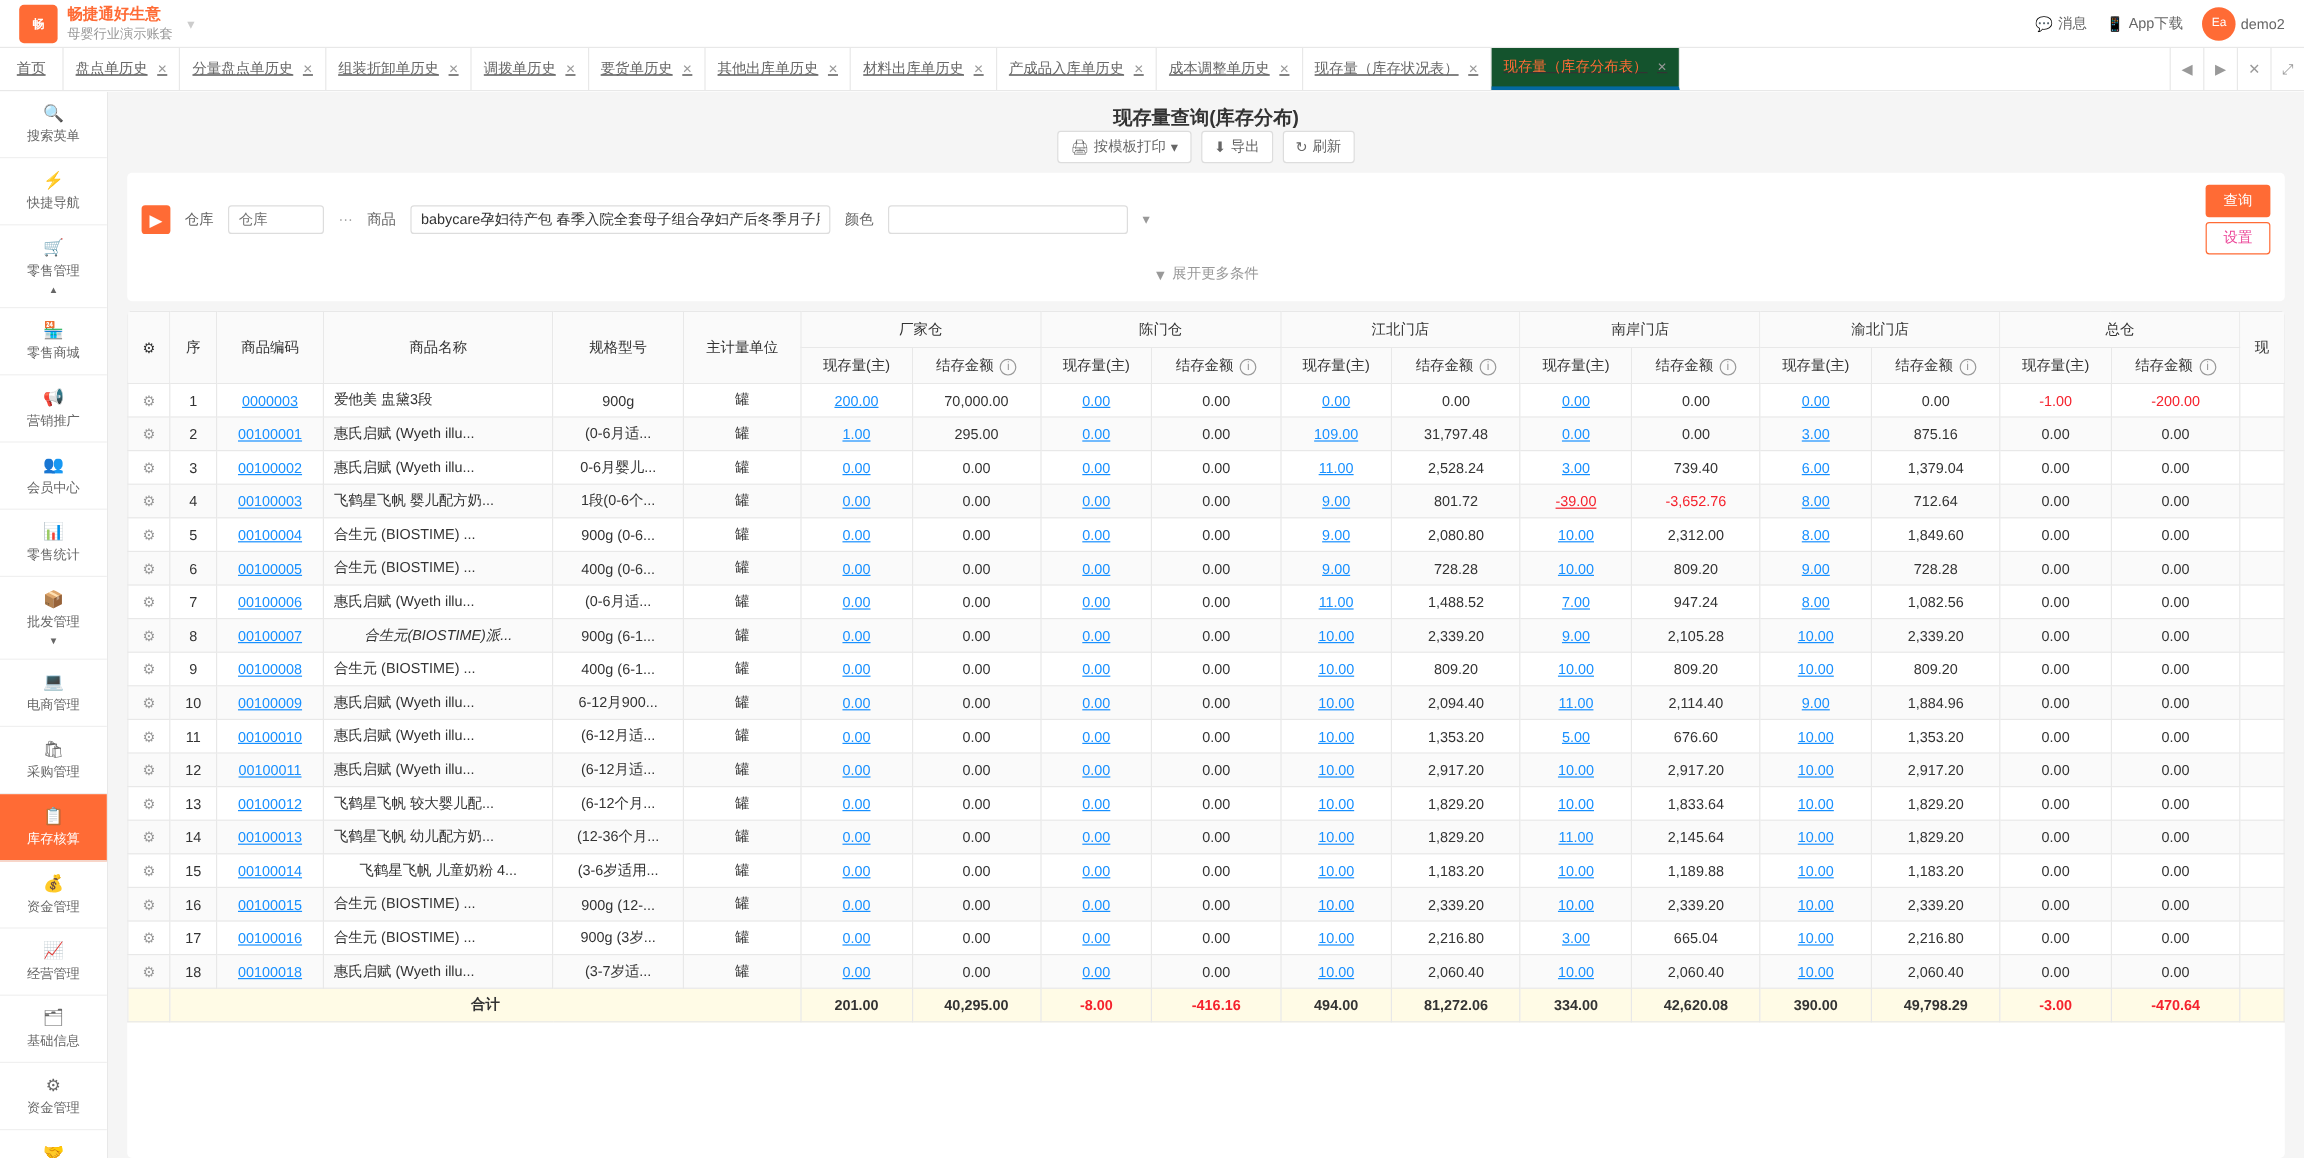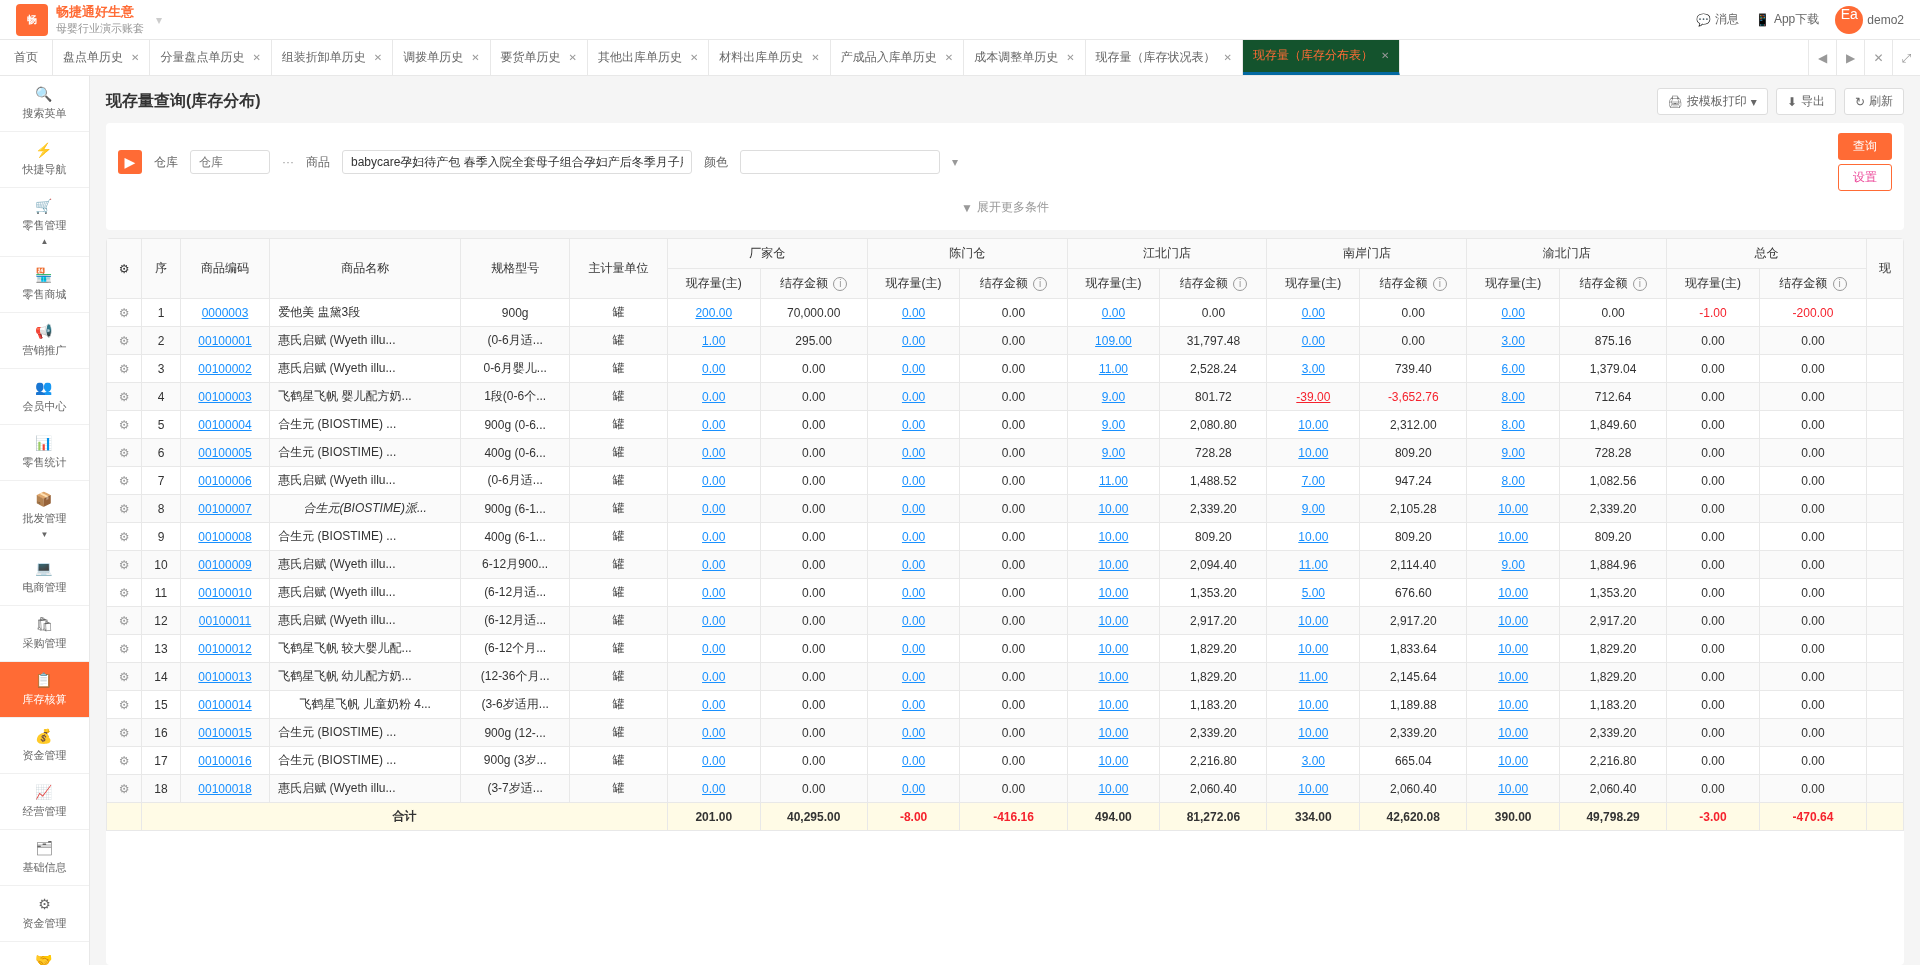--- a/index.html
+++ b/index.html
@@ -49,23 +49,24 @@
       cursor: pointer;
       color: #666;
       font-size: 12px;
     }
     .avatar {
       width: 28px;
       height: 28px;
       border-radius: 50%;
       background: #ff6b35;
       display: flex;
+      align-items: center;
       justify-content: center;
       color: white;
-      font-size: 14px;
+      font-size: 10px;
     }
 
     
     .tab-bar {
       position: fixed;
       top: 40px;
       left: 0;
       right: 0;
       height: 36px;
       background: #fff;
@@ -74,20 +75,21 @@
       border-bottom: 1px solid #e8e8e8;
       z-index: 99;
       overflow: hidden;
     }
     .tab-bar-inner {
       display: flex;
       align-items: center;
       flex: 1;
       overflow: hidden;
       height: 36px;
+      text-decoration: underline;
     }
     .tab-item {
       display: flex;
       align-items: center;
       padding: 0 10px;
       height: 36px;
       border-right: 1px solid #e8e8e8;
       cursor: pointer;
       white-space: nowrap;
       font-size: 12px;
@@ -175,20 +177,21 @@
       background: #f5f5f5;
     }
 
     
     .page-header {
       display: flex;
       align-items: center;
       justify-content: space-between;
       padding: 12px 16px 8px;
       background: #f5f5f5;
+      flex-direction: column;
     }
     .page-title {
       font-size: 16px;
       font-weight: bold;
       color: #333;
     }
     .page-actions {
       display: flex;
       align-items: center;
       gap: 8px;

